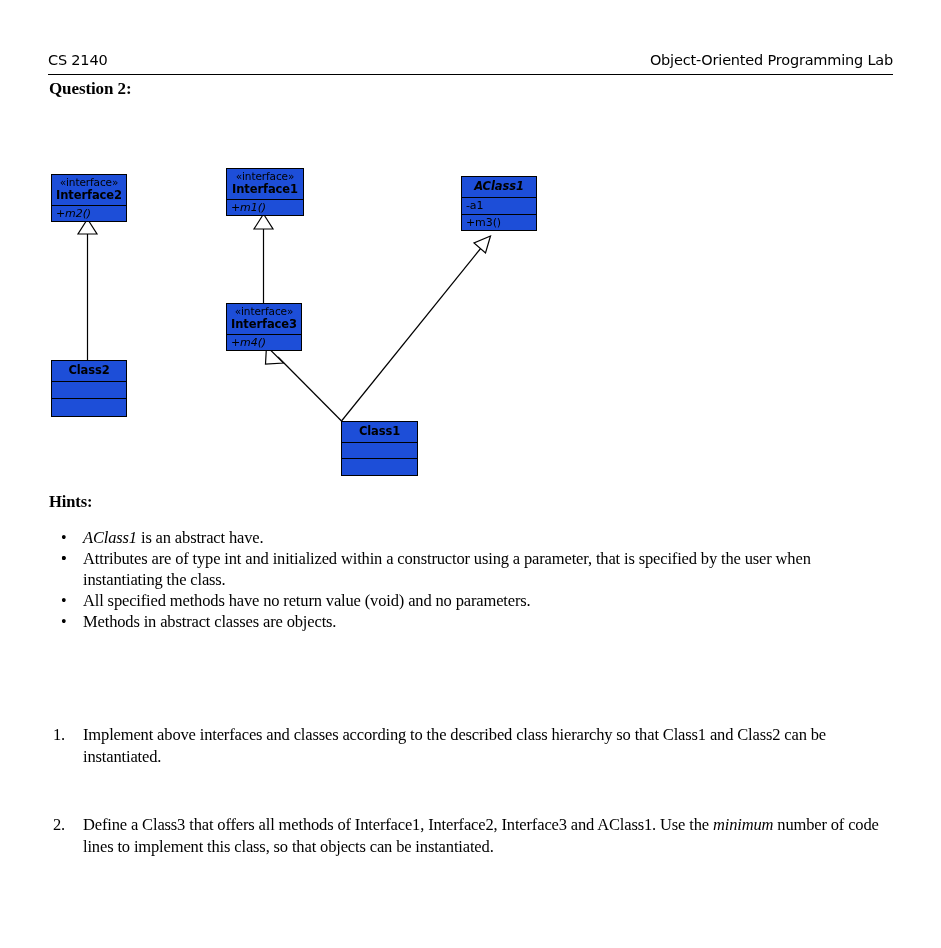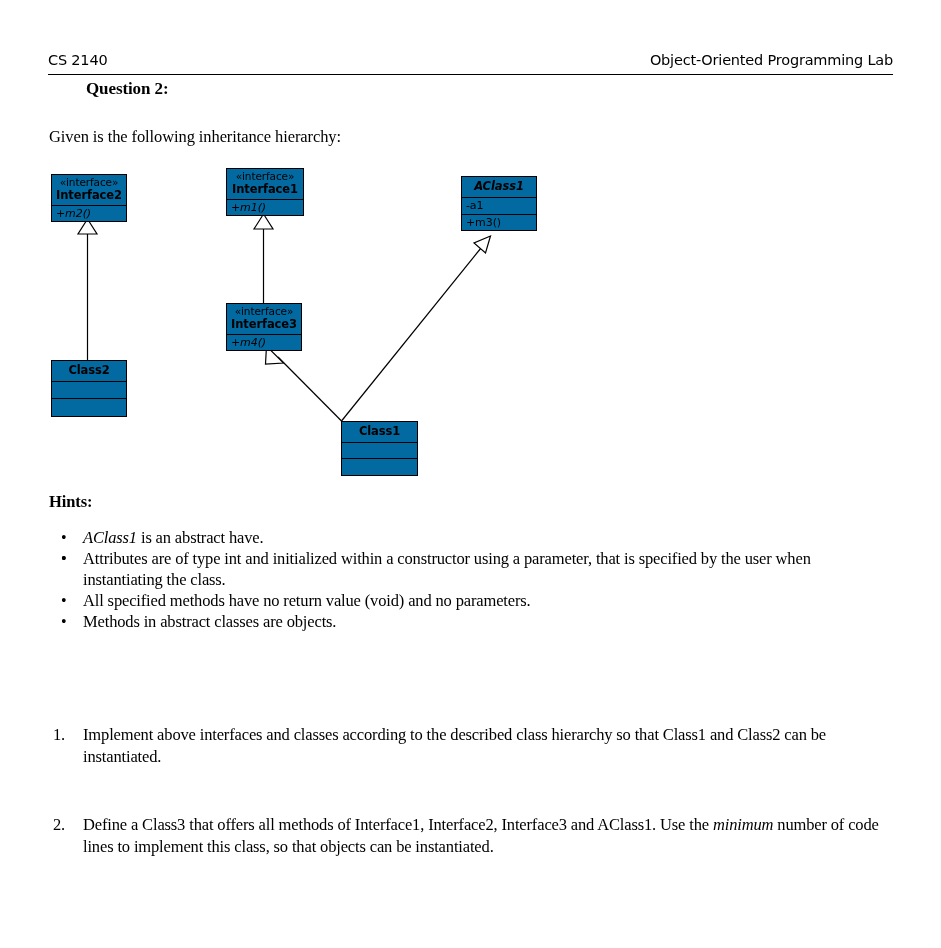--- a/index.html
+++ b/index.html
@@ -60,21 +60,20 @@
     border-top: 1.6px solid #000;
   }
 
   .question-title {
     position: absolute;
     left: 49px;
     top: 79px;
     font-size: 17px;
     font-weight: bold;
     letter-spacing: -0.1px;
-    margin-left: 37px;
   }
 
   .intro-line {
     position: absolute;
     left: 49px;
     top: 127px;
     font-size: 16.5px;
     letter-spacing: -0.1px;
   }
 
@@ -86,21 +85,21 @@
     width: 941px;
     height: 948px;
     pointer-events: none;
   }
   .diagram svg { display: block; }
 
   .uml-box {
     position: absolute;
     box-sizing: border-box;
     border: 1.3px solid #000;
-    background: #0369a1;
+    background: #1d4ed8;
     font-family: "DejaVu Sans", sans-serif;
   }
   .uml-head {
     box-sizing: border-box;
     text-align: center;
     border-bottom: 1.3px solid #000;
     padding: 2px 0 3px 0;
     line-height: 1.12;
   }
   .stereotype {
@@ -192,21 +191,20 @@
 
 <div class="page">
 
   <div class="header">
     <span class="header-left">CS 2140</span>
     <span class="header-center">Object-Oriented Programming Lab</span>
   </div>
   <div class="header-rule"></div>
 
   <div class="question-title">Question 2:</div>
-  <div class="intro-line">Given is the following inheritance hierarchy:</div>
 
   <div class="diagram">
     <svg width="941" height="948" xmlns="http://www.w3.org/2000/svg">
 
       <g>
         <line x1="87.5" y1="360" x2="87.5" y2="232" stroke="#000" stroke-width="1.2"></line>
         <polygon points="87.5,219 78,234 97,234" fill="#ffffff" stroke="#000" stroke-width="1.2"></polygon>
       </g>
 
       <g>

